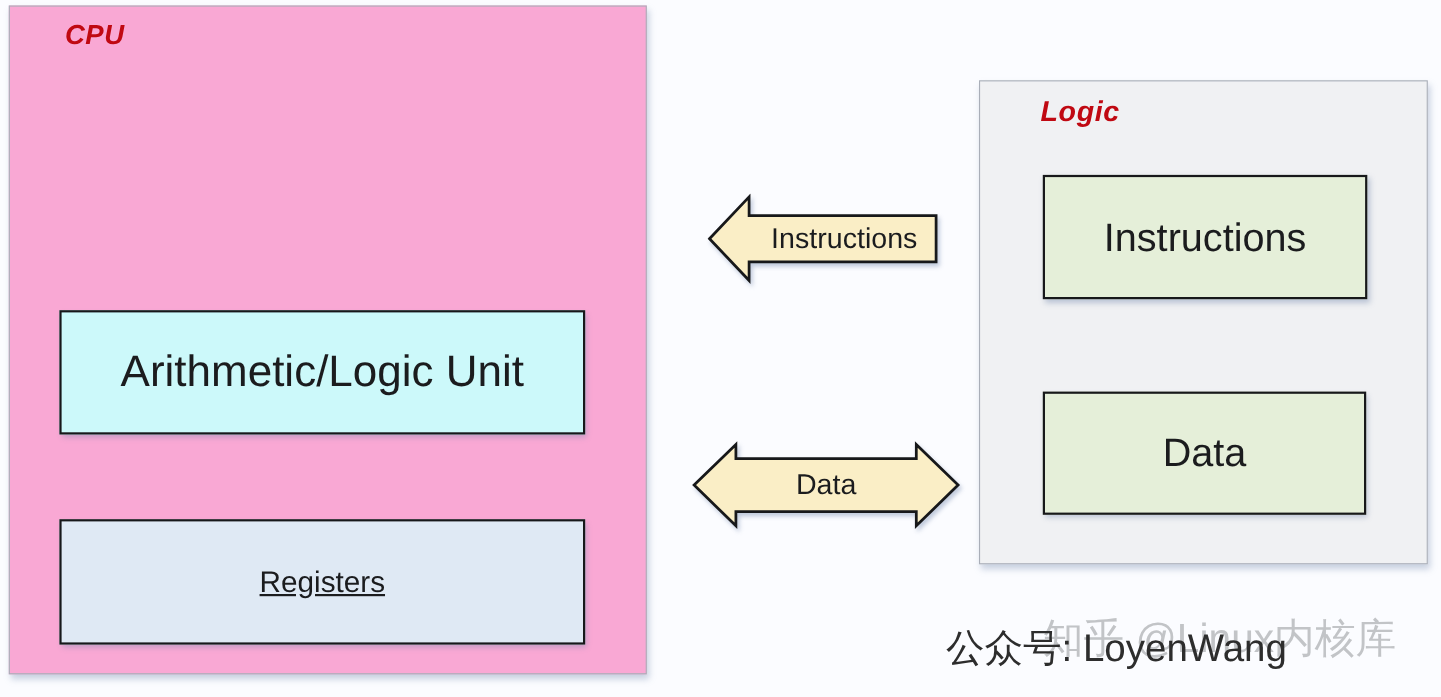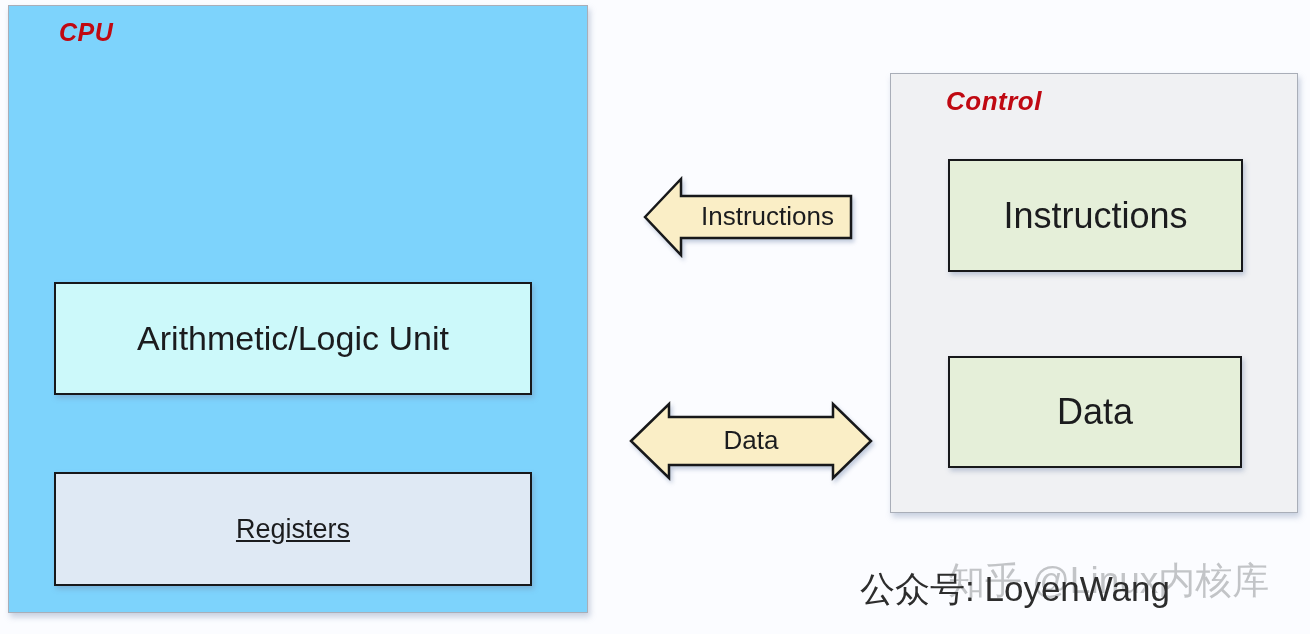--- a/index.html
+++ b/index.html
@@ -36,21 +36,21 @@
     position: absolute;
     border: 2px solid #17181a;
     box-shadow: 2px 3px 5px rgba(120,140,175,.45);
     display: flex;
     align-items: center;
     justify-content: center;
     color: #1b1c1e;
     white-space: nowrap;
   }
   .block-control   { left: 45px; top: 83px;  width: 478px; height: 115px; font-size: 34px; }
-  .block-alu       { left: 45px; top: 276px; width: 478px; height: 113px; font-size: 34px; }
+  .block-alu       { left: 45px; top: 276px; width: 478px; height: 113px; font-size: 40px; }
   .block-registers { left: 45px; top: 466px; width: 478px; height: 114px; font-size: 27px; text-decoration: underline; }
   .block-minstr    { left: 57px; top: 85px;  width: 295px; height: 113px; font-size: 36px; }
   .block-mdata     { left: 57px; top: 282px; width: 294px; height: 112px; font-size: 36px; }
 
   
   .arrow { position: absolute; }
   .arrow svg { display: block; filter: drop-shadow(2px 3px 2px rgba(120,140,175,.45)); }
   .arrow-instructions { left: 643px; top: 176px; width: 211px; height: 83px; }
   .arrow-data         { left: 629px; top: 401px; width: 244px; height: 81px; }
   .arrow-label {
@@ -69,21 +69,21 @@
   
   .wm { position: absolute; white-space: nowrap; }
   .wm-back { left: 948px; top: 556px; font-size: 37px; z-index: 1; }
   .wm-front { left: 860px; top: 566px; font-size: 35px; z-index: 2; }
 </style>
 </head>
 <body>
 
 <div class="canvas">
 
-  <div class="panel panel-cpu" style="background-color: #7dd3fc;">
+  <div class="panel panel-cpu" style="background-color: #f9a8d4;">
     <div class="panel-label" style="color: rgb(192, 9, 18);">CPU</div>
 
 
     <div class="block block-alu" style="background-color: rgb(204, 249, 250);">
       <span>Arithmetic/Logic Unit</span>
     </div>
 
     <div class="block block-registers" style="background-color: rgb(223, 233, 244);">
       <span>Registers</span>
     </div>
@@ -97,21 +97,21 @@
   </div>
 
   <div class="arrow arrow-data">
     <svg width="244" height="81" viewBox="0 0 244 81">
       <polygon points="2,40 40,3 40,16 204,16 204,3 242,40 204,77 204,64 40,64 40,77" stroke="#17181a" stroke-width="2.5" fill="#faeec6"></polygon>
     </svg>
     <span class="arrow-label">Data</span>
   </div>
 
   <div class="panel panel-memory" style="background-color: rgb(240, 241, 243);">
-    <div class="panel-label" style="color: rgb(192, 9, 18);">Control</div>
+    <div class="panel-label" style="color: rgb(192, 9, 18);">Logic</div>
 
     <div class="block block-minstr" style="background-color: rgb(229, 239, 217);">
       <span>Instructions</span>
     </div>
 
     <div class="block block-mdata" style="background-color: rgb(229, 239, 217);">
       <span>Data</span>
     </div>
   </div>
 

